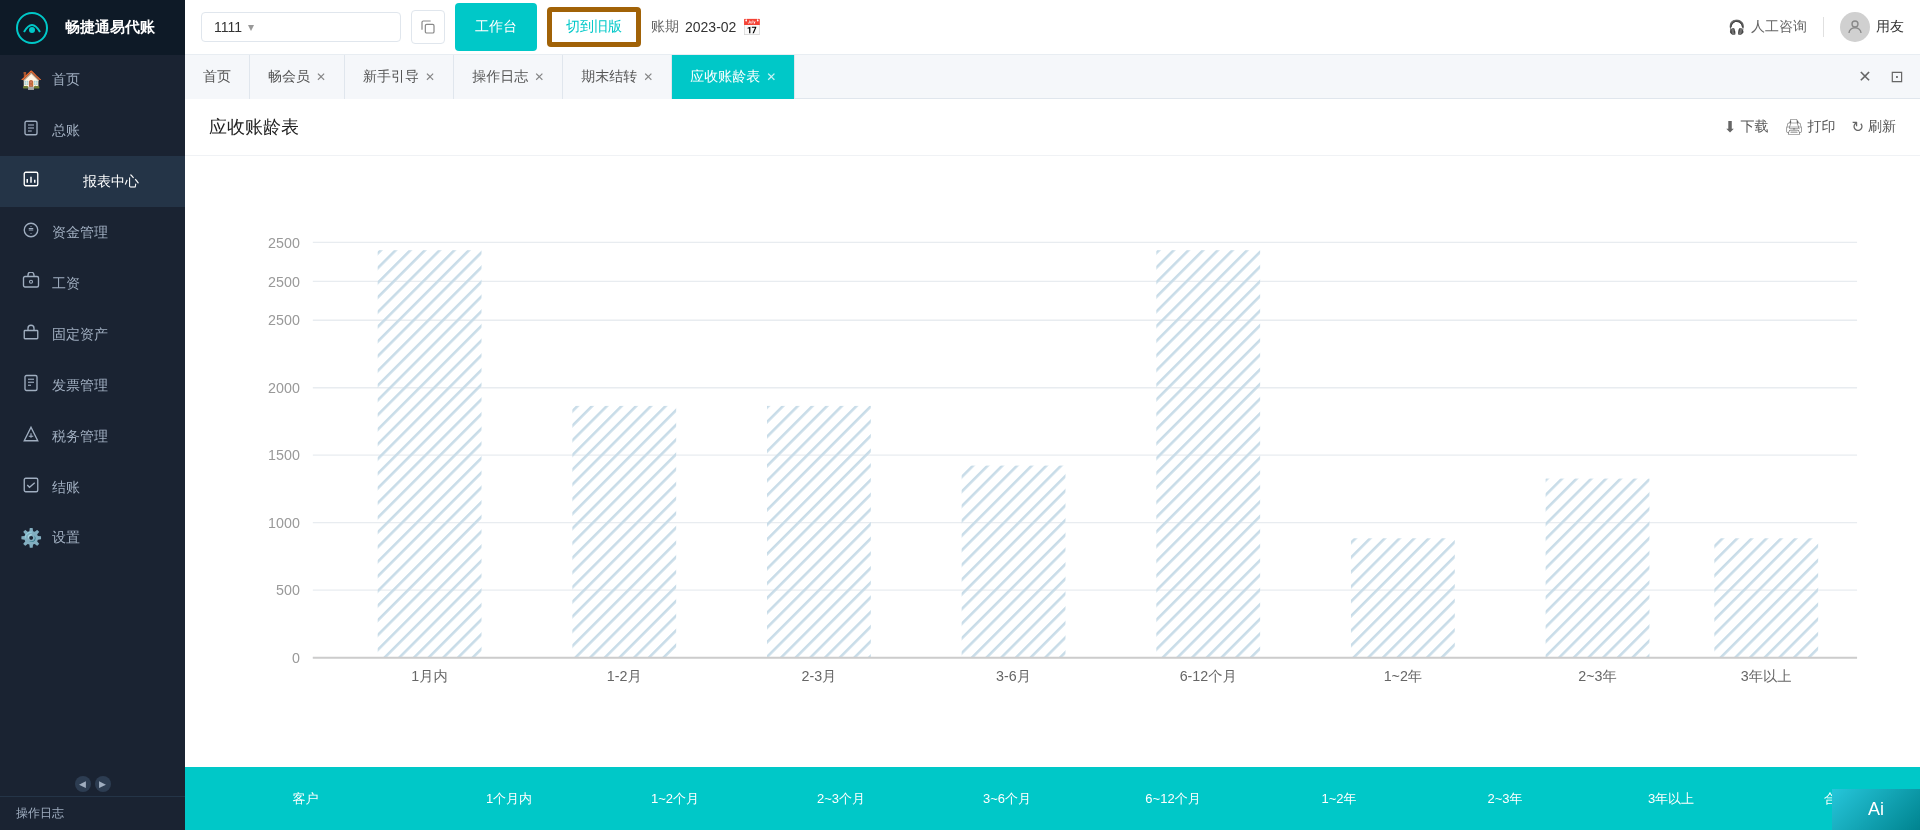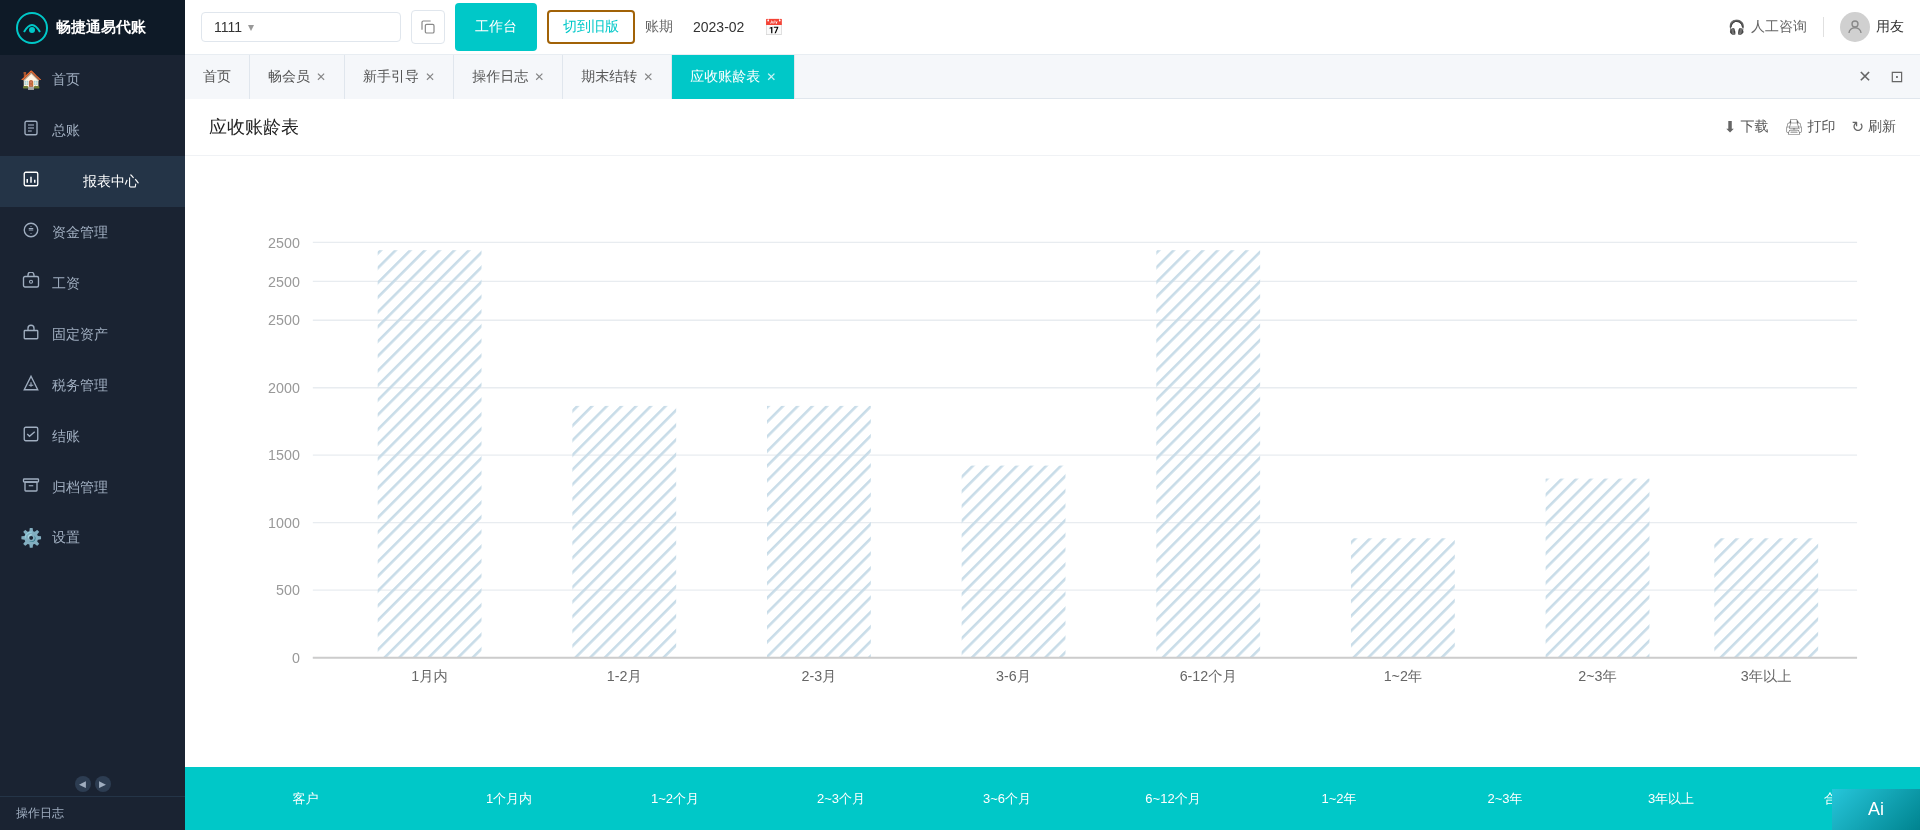--- a/index.html
+++ b/index.html
@@ -14,21 +14,21 @@
       flex-direction: column;
       height: 100%;
       position: relative;
     }
     .sidebar-logo {
       height: 55px;
       background: #0e1a27;
       display: flex;
       align-items: center;
       padding: 0 16px;
-      gap: 8px;
+      gap: 17px;
     }
     .logo-icon {
       width: 32px;
       height: 32px;
     }
     .logo-text {
       color: #fff;
       font-size: 15px;
       font-weight: bold;
     }
@@ -113,31 +113,31 @@
       color: #fff;
       border: none;
       border-radius: 4px;
       padding: 15px 20px;
       font-size: 14px;
       cursor: pointer;
     }
     .switch-btn {
       background: #fff;
       color: #333;
-      border: 2px solid #a16207;
+      border: 5px solid #a16207;
       border-radius: 4px;
       padding: 6px 14px;
       font-size: 14px;
       cursor: pointer;
       color: #00c8c8;
     }
     .period-info {
       display: flex;
       align-items: center;
-      gap: 20px;
+      gap: 6px;
       font-size: 14px;
       color: #333;
     }
     .period-label { color: #666; }
     .calendar-icon { color: #666; font-size: 16px; cursor: pointer; }
     .header-right {
       margin-left: auto;
       display: flex;
       align-items: center;
       gap: 16px;
@@ -366,45 +366,46 @@
         <svg width="18" height="18" viewBox="0 0 24 24" fill="none">
             <rect x="3" y="10" width="18" height="11" rx="1" stroke="#a0aec0" stroke-width="1.8"></rect>
             <path d="M8 10V7a4 4 0 018 0v3" stroke="#a0aec0" stroke-width="1.8"></path>
           </svg>
       </span>
       <span>固定资产</span>
     </div>
     <div class="sidebar-item">
       <span class="item-icon">
         <svg width="18" height="18" viewBox="0 0 24 24" fill="none">
+            <rect x="4" y="2" width="16" height="20" rx="2" stroke="#a0aec0" stroke-width="1.8"></rect>
+            <line x1="8" y1="7" x2="16" y2="7" stroke="#a0aec0" stroke-width="1.5"></line>
+            <line x1="8" y1="11" x2="16" y2="11" stroke="#a0aec0" stroke-width="1.5"></line>
+            <line x1="8" y1="15" x2="12" y2="15" stroke="#a0aec0" stroke-width="1.5"></line>
+          </svg>
+      </span>
+      <span>发票管理</span>
+    </div>
+    <div class="sidebar-item">
+      <span class="item-icon">
+        <svg width="18" height="18" viewBox="0 0 24 24" fill="none">
             <path d="M3 21l9-18 9 18H3z" stroke="#a0aec0" stroke-width="1.8"></path>
             <line x1="9" y1="15" x2="15" y2="15" stroke="#a0aec0" stroke-width="1.5"></line>
             <line x1="12" y1="11" x2="12" y2="17" stroke="#a0aec0" stroke-width="1.5"></line>
           </svg>
       </span>
       <span>税务管理</span>
     </div>
     <div class="sidebar-item">
       <span class="item-icon">
         <svg width="18" height="18" viewBox="0 0 24 24" fill="none">
             <rect x="3" y="3" width="18" height="18" rx="2" stroke="#a0aec0" stroke-width="1.8"></rect>
             <polyline points="7,12 10,15 17,9" stroke="#a0aec0" stroke-width="1.8" fill="none"></polyline>
           </svg>
       </span>
       <span>结账</span>
-    </div>
-    <div class="sidebar-item">
-      <span class="item-icon">
-        <svg width="18" height="18" viewBox="0 0 24 24" fill="none">
-            <rect x="2" y="4" width="20" height="4" rx="1" stroke="#a0aec0" stroke-width="1.8"></rect>
-            <rect x="4" y="8" width="16" height="12" rx="1" stroke="#a0aec0" stroke-width="1.8"></rect>
-            <line x1="9" y1="13" x2="15" y2="13" stroke="#a0aec0" stroke-width="1.5"></line>
-          </svg>
-      </span>
-      <span>归档管理</span>
     </div>
     <div class="sidebar-item">
       <span class="item-icon">⚙️</span>
       <span>设置</span>
     </div>
   </div>
   <div style="display:flex;align-items:center;justify-content:center;padding:4px 0;background:#1a2332;">
     <span style="width:16px;height:16px;background:#2d3d52;border-radius:50%;display:inline-flex;align-items:center;justify-content:center;margin:0 2px;cursor:pointer;color:#a0aec0;font-size:9px;">◀</span>
     <span style="width:16px;height:16px;background:#2d3d52;border-radius:50%;display:inline-flex;align-items:center;justify-content:center;margin:0 2px;cursor:pointer;color:#a0aec0;font-size:9px;">▶</span>
   </div>

